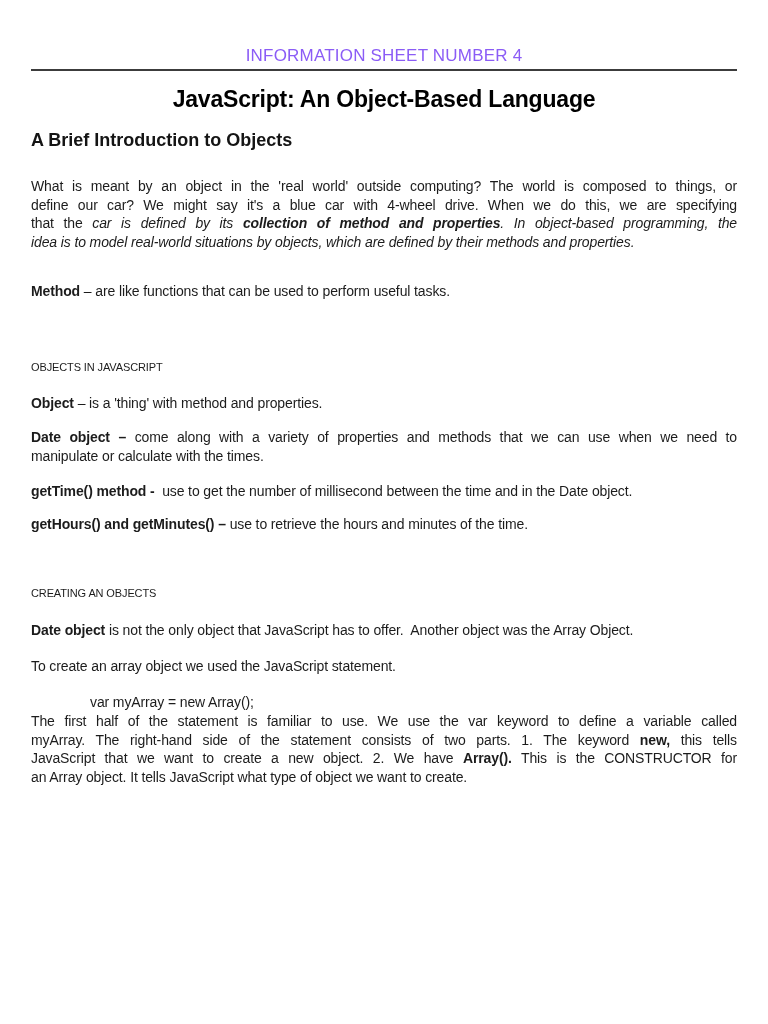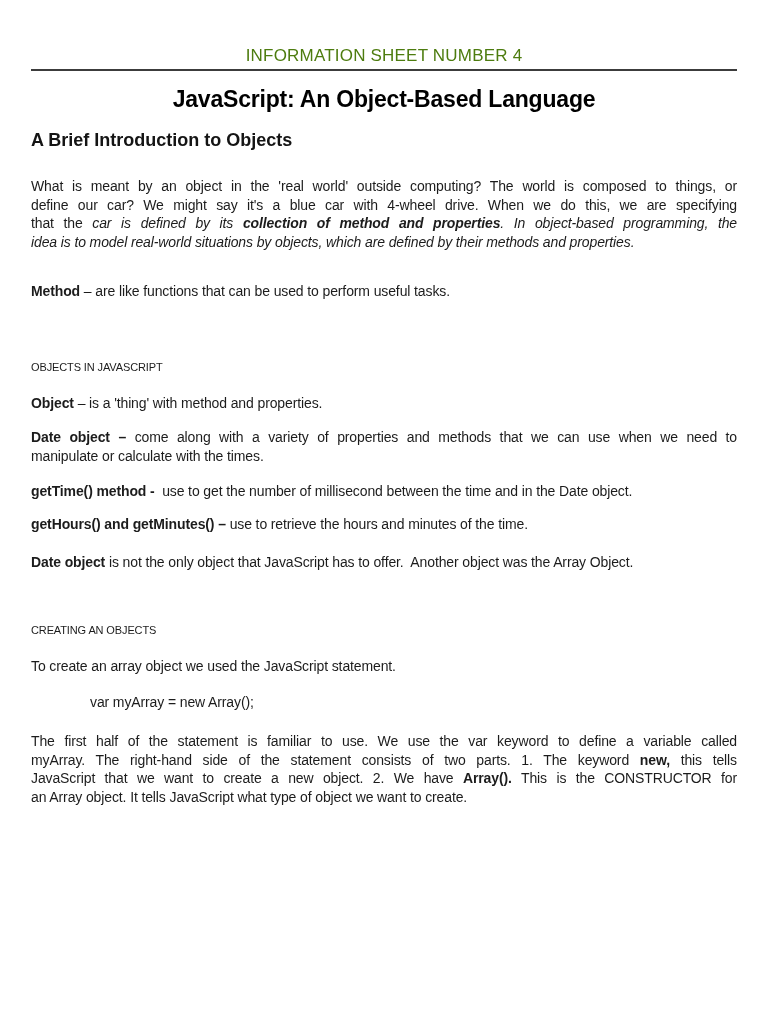--- a/index.html
+++ b/index.html
@@ -4,21 +4,21 @@
 <style>
   html,body{margin:0;padding:0;}
   body{
     width:768px;height:1024px;background:#ffffff;
     font-family:"Liberation Sans","DejaVu Sans",sans-serif;
     color:#1c1c1c;overflow:hidden;
   }
   .page{padding:46px 31px 0 31px;}
   .doc-header{
     text-align:center;font-size:17px;line-height:19px;
-    color:#4d7c0f;letter-spacing:0.2px;
+    color:#8b5cf6;letter-spacing:0.2px;
   }
   .rule{border:0;border-top:2px solid #3c3c3c;margin:4px 0 0 0;}
   .doc-title{
     font-size:23px;line-height:28px;font-weight:700;text-align:center;
     margin:14px 0 0 0;letter-spacing:-0.2px;color:#000000;
   }
   .h2{
     font-size:18px;line-height:21px;font-weight:700;
     margin:17px 0 0 0;color:#141414;
   }
@@ -35,21 +35,21 @@
   .mt-method{margin-top:31px;}
   .mt-objheading{margin-top:57px;}
   .mt-objline{margin-top:17px;}
   .mt-datepara{margin-top:16px;}
   .mt-gettime{margin-top:17px;}
   .mt-gethours{margin-top:14px;}
   .mt-datenote{margin-top:19px;}
   .mt-creating{margin-top:50px;}
   .mt-create{margin-top:17px;}
   .mt-code{margin-top:18px;}
-  .mt-final{margin-top:20px;}
+  .mt-final{}
   .code-line{padding-left:59px;}
 </style>
 </head>
 <body>
 
 <div class="page">
 
   <div class="doc-header">INFORMATION SHEET NUMBER 4</div>
   <hr class="rule">
 
@@ -72,23 +72,23 @@
 
   <div class="bt mt-datepara">
     <div class="jline"><span class="b">Date object –</span><span> come along with a variety of properties and methods that we can use when we need to</span></div>
     <div class="jline last"><span>manipulate or calculate with the times.</span></div>
   </div>
 
   <div class="bt mt-gettime"><span class="b">getTime() method -</span><span>&nbsp; use to get the number of millisecond between the time and in the Date object.</span></div>
 
   <div class="bt mt-gethours"><span class="b">getHours() and getMinutes() –</span><span> use to retrieve the hours and minutes of the time.</span></div>
 
+  <div class="bt caps-heading mt-creating">CREATING AN OBJECTS</div>
+
   <div class="bt mt-datenote"><span class="b">Date object</span><span> is not the only object that JavaScript has to offer.&nbsp; Another object was the Array Object.</span></div>
-
-  <div class="bt caps-heading mt-creating">CREATING AN OBJECTS</div>
 
   <div class="bt mt-create">To create an array object we used the JavaScript statement.</div>
 
   <div class="bt mt-code code-line">var myArray = new Array();</div>
 
   <div class="bt mt-final">
     <div class="jline"><span>The first half of the statement is familiar to use. We use the var keyword to define a variable called</span></div>
     <div class="jline"><span>myArray. The right-hand side of the statement consists of two parts. 1. The keyword </span><span class="b">new,</span><span> this tells</span></div>
     <div class="jline"><span>JavaScript that we want to create a new object. 2. We have </span><span class="b">Array().</span><span> This is the CONSTRUCTOR for</span></div>
     <div class="jline last"><span>an Array object. It tells JavaScript what type of object we want to create.</span></div>

